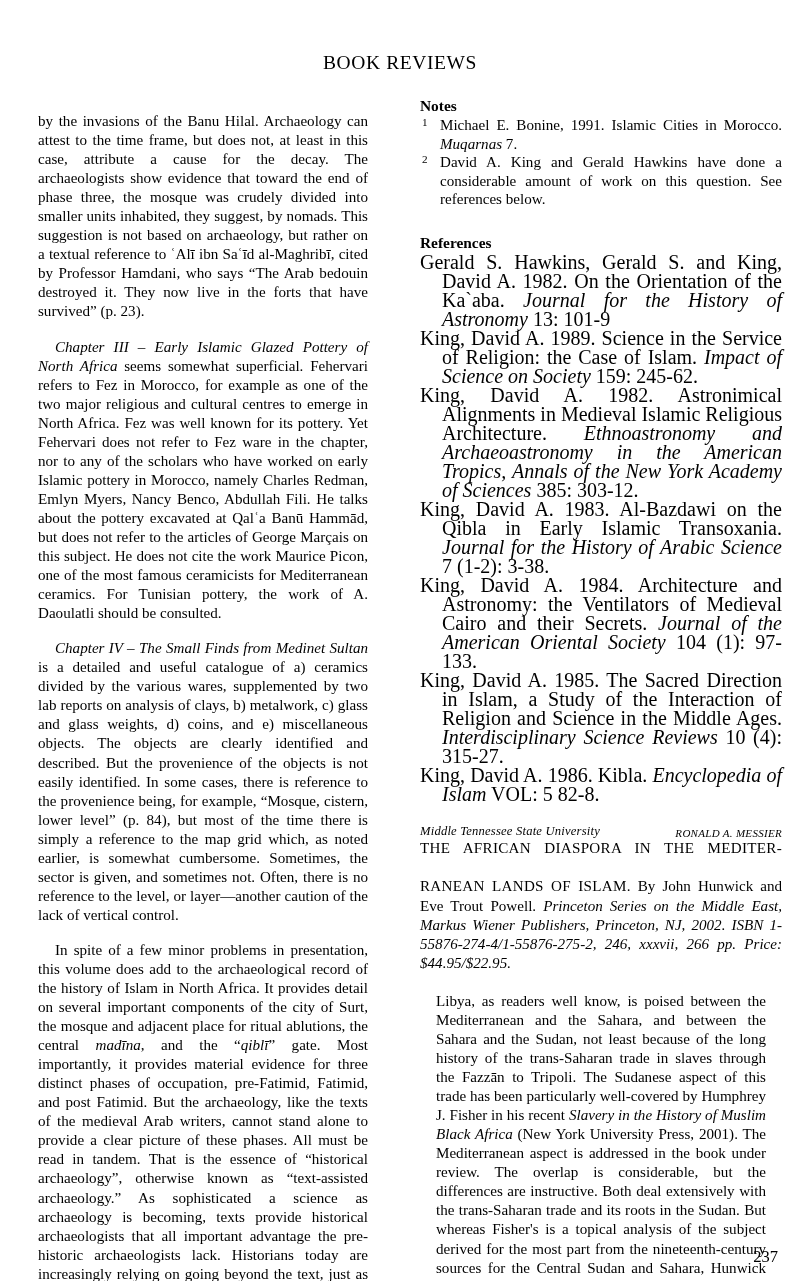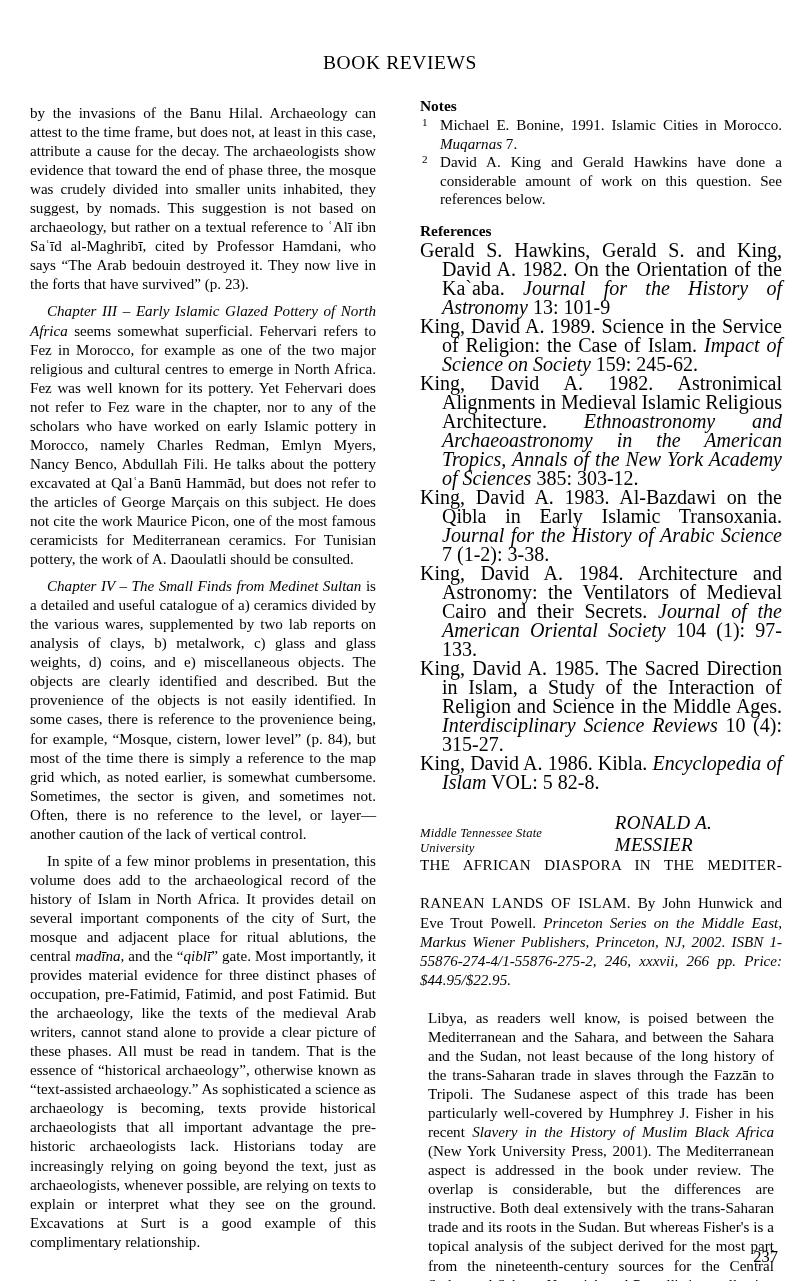--- a/index.html
+++ b/index.html
@@ -39,39 +39,39 @@
     display: flex;
     gap: 36px;
   }
   .col {
     width: 362px;
   }
   .col-left { }
   .col-right { }
 
   p {
-    margin: 8px;
+    margin: 16px;
     font-size: 15.1px;
     line-height: 19.05px;
     text-align: justify;
     text-justify: inter-word;
     hyphens: none;
   }
   p.indent { text-indent: 17px; }
   p.noindent { text-indent: 0; }
 
   i, .it { font-style: italic; }
 
   .sec-head {
     font-size: 15.4px;
     font-weight: bold;
     line-height: 19px;
     margin: 0 0 1px 0;
   }
-  .sec-head.spaced { margin-top: 12px; }
+  .sec-head.spaced { margin-top: 24px; }
 
   .note {
     position: relative;
     padding-left: 20px;
     font-size: 15.1px;
     line-height: 18.6px;
     text-align: justify;
   }
   .note .num {
     position: absolute;
@@ -94,21 +94,21 @@
     display: flex;
     justify-content: space-between;
     align-items: flex-end;
   }
   .affil {
     font-style: italic;
     font-size: 12.6px;
     letter-spacing: 0.2px;
   }
   .author {
-    font-size: 19px;
+    font-size: 11px;
     font-style: italic;
     letter-spacing: 0.3px;
     margin-left: 28px;
   }
 
   .book-head {
     font-size: 15.1px;
     line-height: 19.1px;
     text-align: justify;
   }

